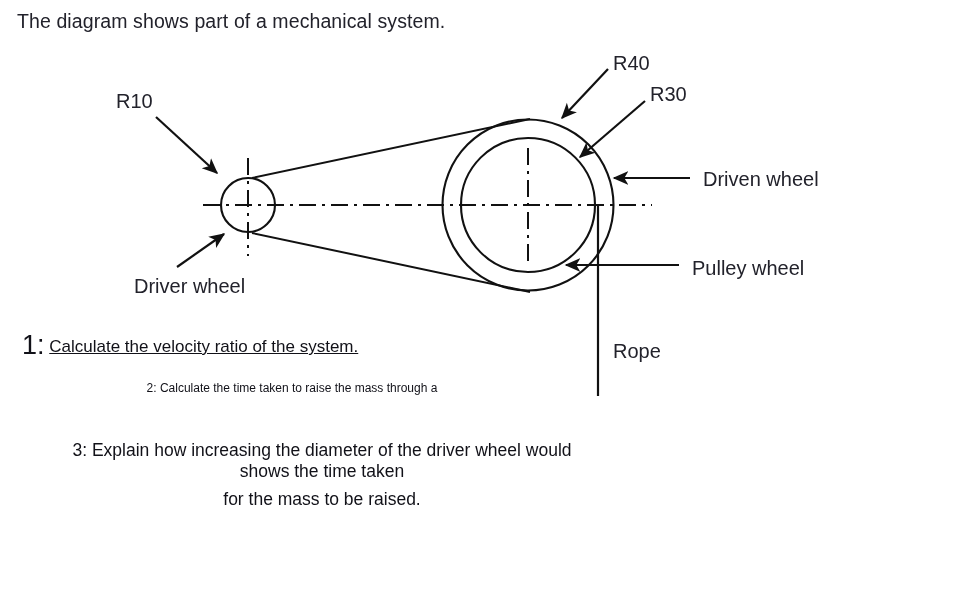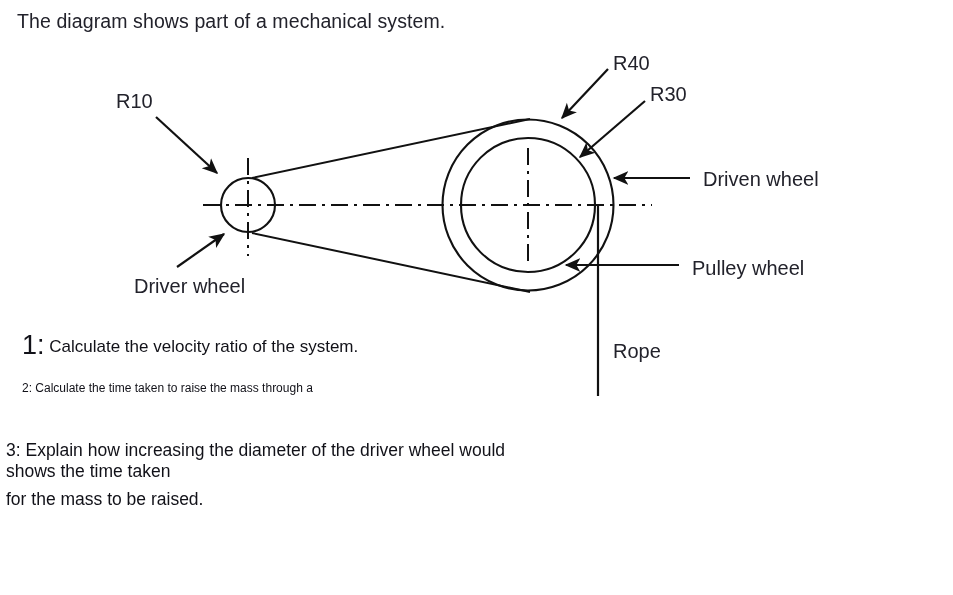--- a/index.html
+++ b/index.html
@@ -12,20 +12,21 @@
     background: #ffffff;
     font-family: "Liberation Sans", sans-serif;
     color: #1b1b22;
     overflow: hidden;
     position: relative;
   }
   #page {
     position: relative;
     width: 953px;
     height: 595px;
+    text-align: center;
   }
   .prompt-title {
     position: absolute;
     left: 17px;
     top: 10px;
     font-size: 19.5px;
     color: #22222b;
     letter-spacing: 0.1px;
     white-space: nowrap;
   }
@@ -56,30 +57,31 @@
     font-size: 17px;
     white-space: nowrap;
   }
   .q1 .q1-num {
     font-size: 27px;
     vertical-align: -2px;
     letter-spacing: 0px;
   }
   .q1 .q1-text {
     font-size: 17px;
+    text-decoration: underline;
   }
   .q2 {
     left: 22px;
     top: 378px;
     font-size: 12px;
     line-height: 21px;
     width: 540px;
   }
   .q3 {
-    left: 6px;
+    left: 22px;
     top: 440px;
     font-size: 17.5px;
     line-height: 21px;
     width: 600px;
   }
   .q3 .q3-l3 {
     display: block;
     margin-top: 7px;
   }
   .nowrap { white-space: nowrap; }

